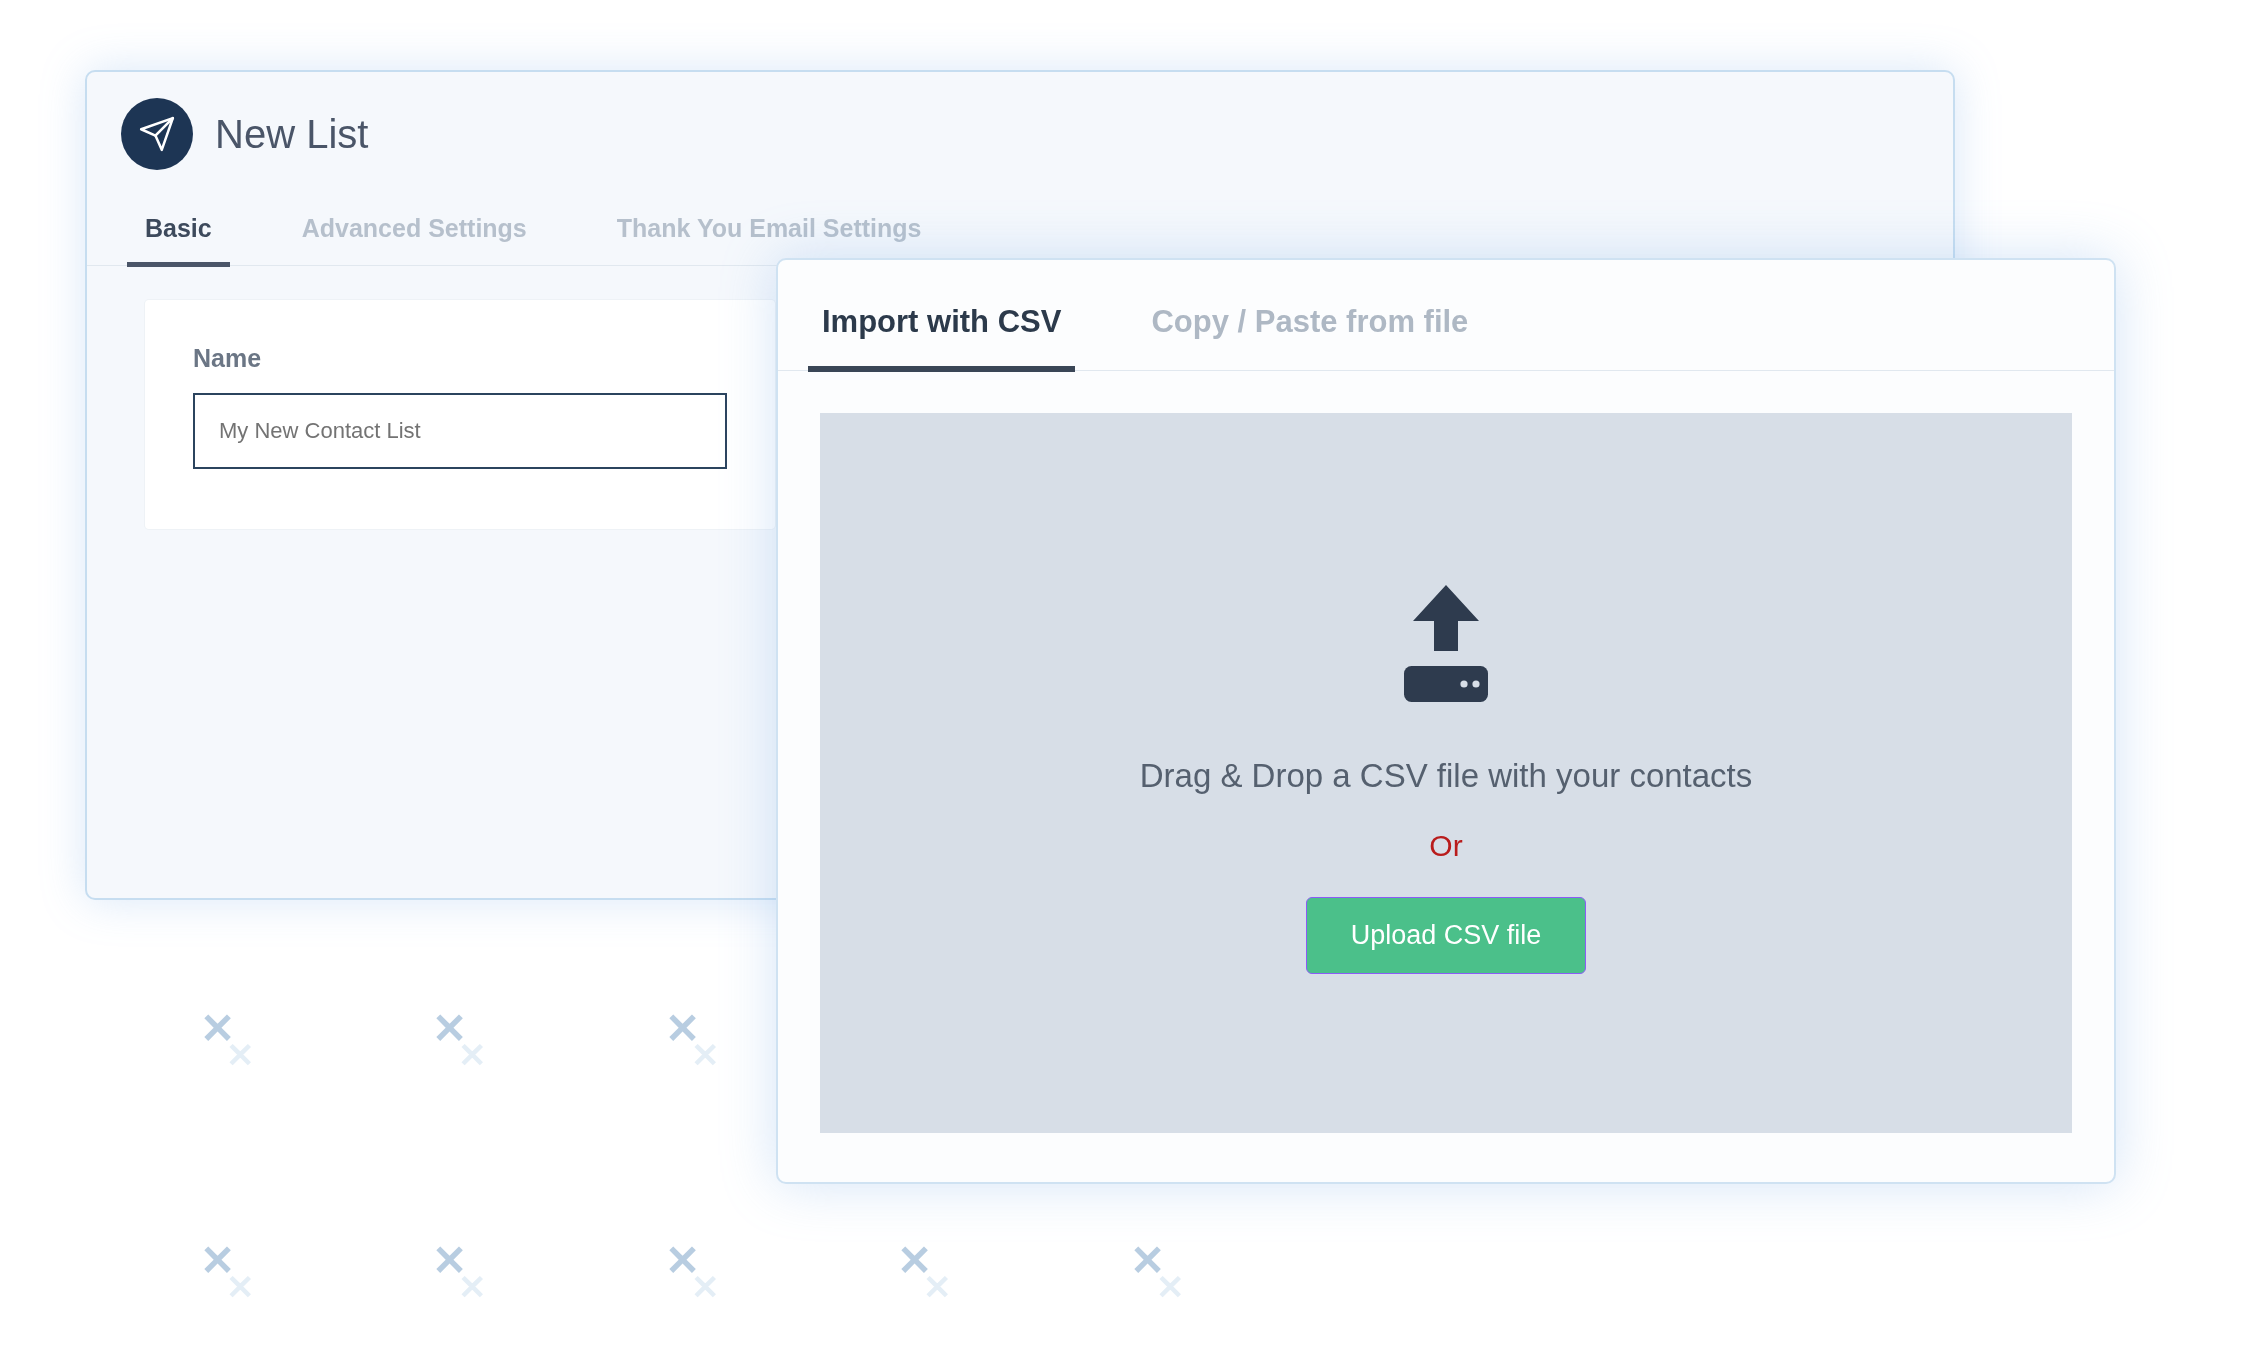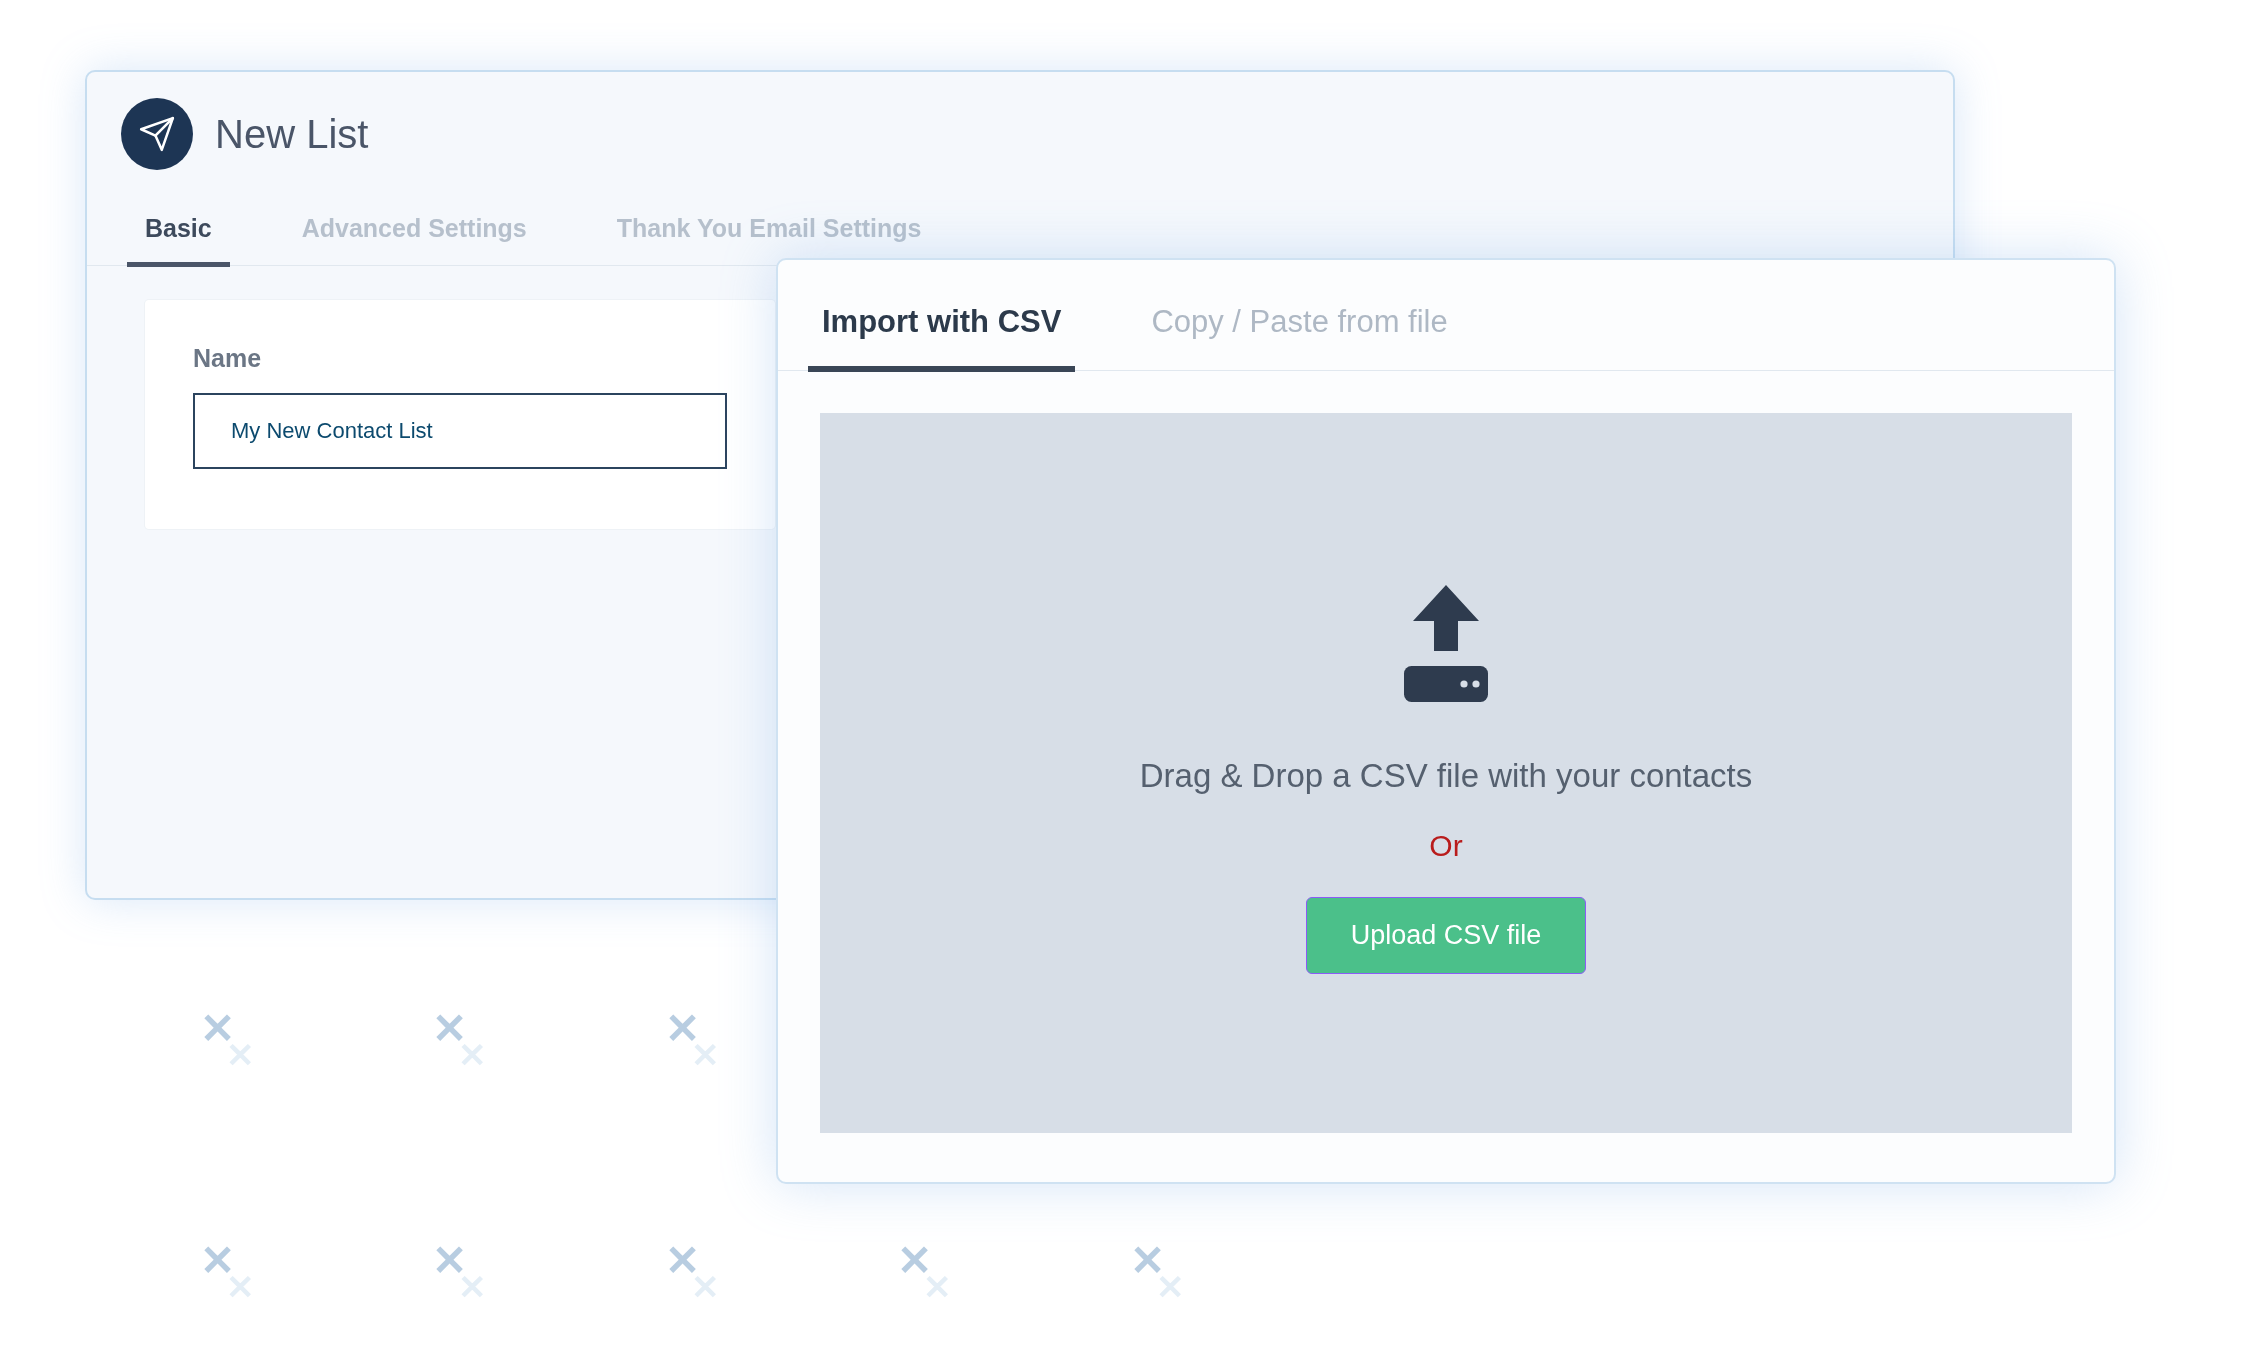--- a/index.html
+++ b/index.html
@@ -113,23 +113,23 @@
       font-size: 25px;
       font-weight: 700;
       color: #6b7685;
       margin-bottom: 20px;
       display: block;
     }
     .form-input {
       width: 100%;
       height: 76px;
       border: 2px solid #2b445e;
-      padding: 0 36px;
+      padding: 0 24px;
       font-size: 22px;
-      color: #0c4a6e;
+      color: #737373;
       outline: none;
       font-family: inherit;
     }
 
     
     .card-import {
       position: absolute;
       left: 776px;
       top: 258px;
       width: 1340px;
@@ -144,21 +144,21 @@
     .import-tabs {
       display: flex;
       gap: 90px;
       padding: 44px 44px 0 44px;
       border-bottom: 1px solid #e1e8ef;
     }
     .import-tab {
       padding: 0 0 30px 0;
       font-size: 31px;
       color: #aeb8c4;
-      font-weight: 400;
+      font-weight: 700;
       position: relative;
       cursor: pointer;
     }
     .import-tab.active {
       color: #2c3a4b;
       font-weight: 700;
     }
     .import-tab.active::after {
       content: "";
       position: absolute;

